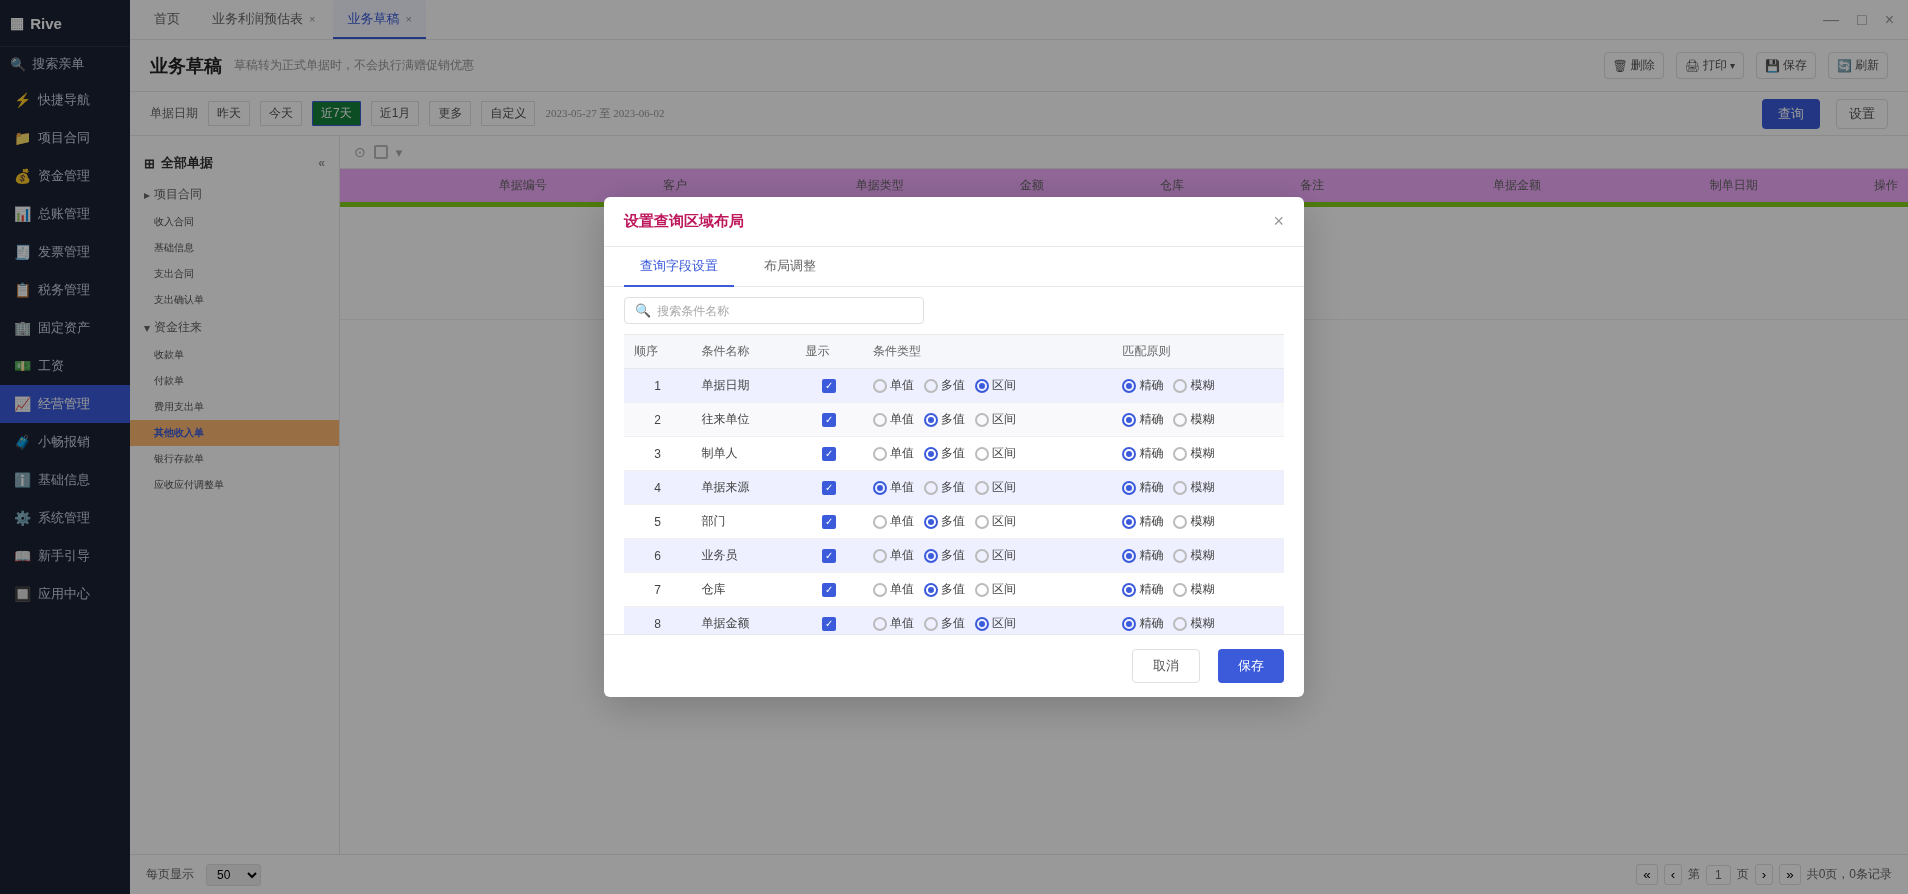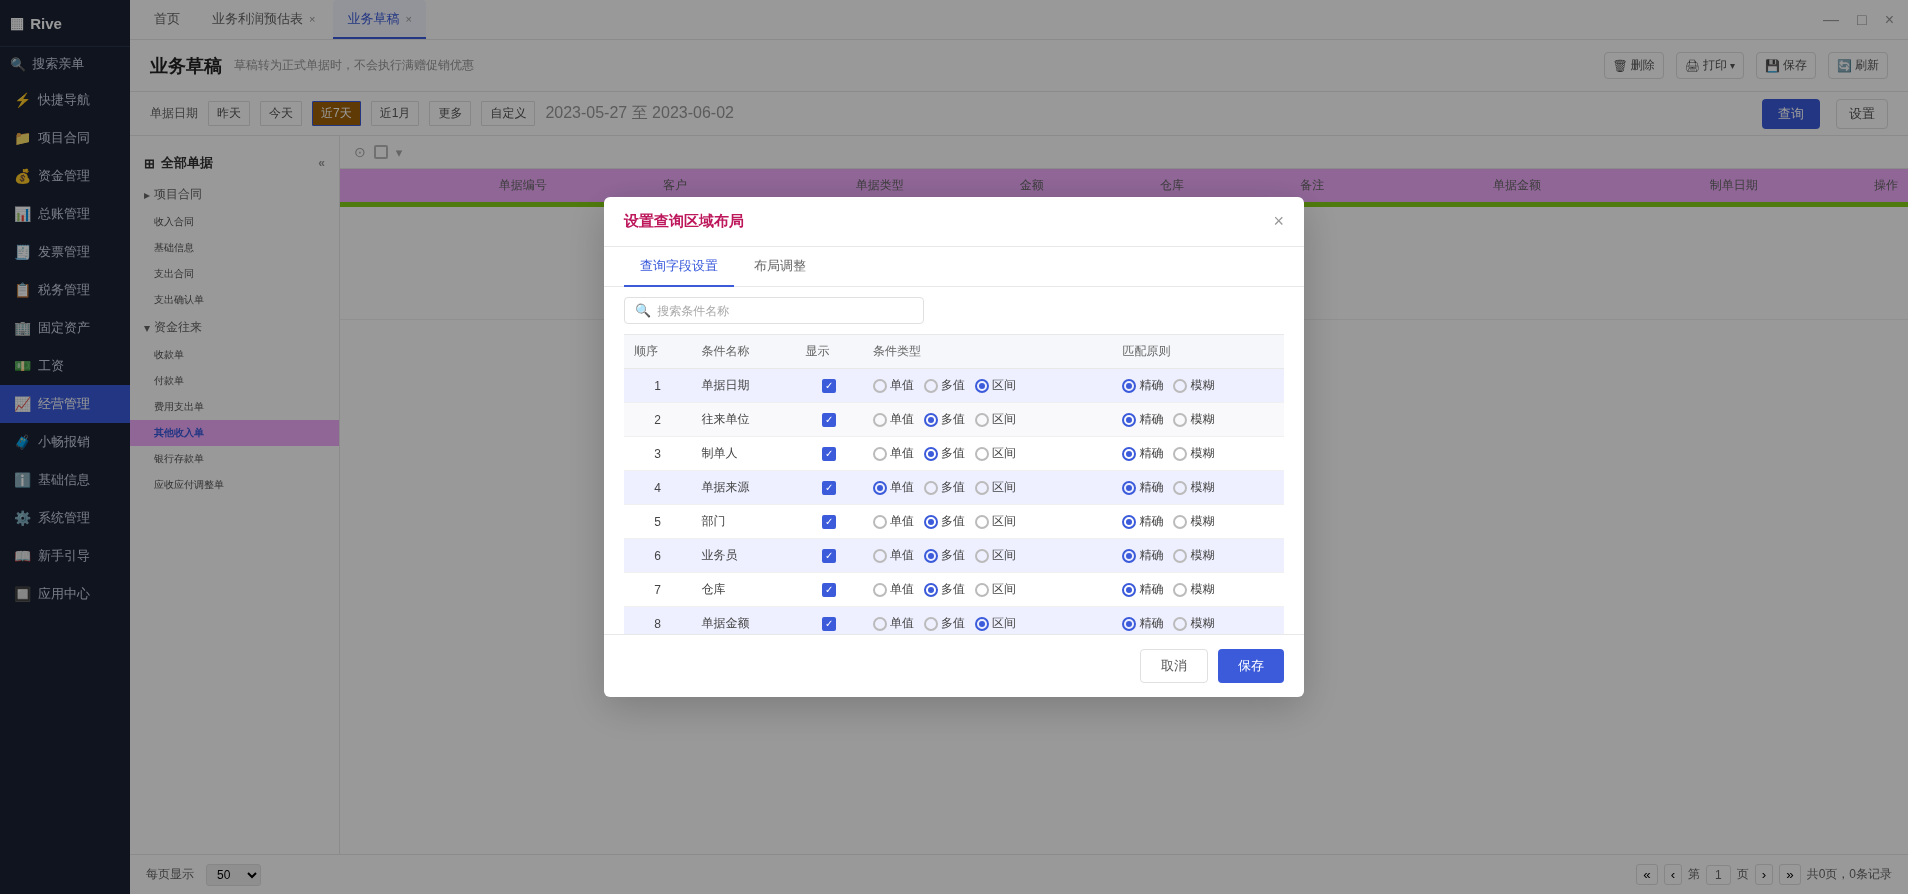--- a/index.html
+++ b/index.html
@@ -40,22 +40,22 @@
     .page-subtitle { font-size: 12px; color: #999; }
     .page-header-actions { margin-left: auto; display: flex; align-items: center; gap: 12px; }
     .header-btn { font-size: 12px; color: #555; cursor: pointer; display: flex; align-items: center; gap: 3px; padding: 4px 8px; border: 1px solid #e0e0e0; border-radius: 4px; background: #fff; }
 
     
     .filter-bar {
       position: fixed; left: 130px; top: 92px; right: 0; height: 44px; background: #fff; border-bottom: 1px solid #e8e8e8; display: flex; align-items: center; padding: 0 20px; gap: 10px; z-index: 8;
     }
     .filter-label { font-size: 12px; color: #666; }
     .filter-btn { font-size: 12px; padding: 3px 8px; cursor: pointer; border-radius: 1px; border: 1px solid #e0e0e0; background: #fff; color: #555; }
-    .filter-btn.active { background: #a16207; color: #fff; border-color: #3b5bdb; }
-    .filter-date { font-size: 16px; color: #999; }
+    .filter-btn.active { background: #15803d; color: #fff; border-color: #3b5bdb; }
+    .filter-date { font-size: 11px; color: #999; font-family: Liberation Serif, serif; }
     .filter-actions { margin-left: auto; display: flex; gap: 16px; }
     .query-btn { background: #3b5bdb; color: #fff; border: none; padding: 5px 16px; border-radius: 4px; cursor: pointer; font-size: 13px; }
     .settings-btn { background: #fff; color: #555; border: 1px solid #e0e0e0; padding: 5px 12px; border-radius: 4px; cursor: pointer; font-size: 13px; }
 
     
     .content {
       position: fixed; left: 130px; top: 136px; right: 0; bottom: 40px; background: #f5f7fa;
     }
 
     
@@ -66,21 +66,21 @@
       padding: 8px 14px; font-size: 13px; font-weight: bold; color: #333; display: flex; align-items: center; gap: 6px;
     }
     .panel-toggle { cursor: pointer; color: #999; font-size: 12px; margin-left: auto; }
     .panel-group { font-size: 12px; }
     .panel-group-title {
       padding: 6px 14px; color: #666; font-size: 12px; display: flex; align-items: center; gap: 4px; cursor: pointer;
     }
     .panel-group-item {
       padding: 6px 24px; color: #555; font-size: 10px; cursor: pointer;
     }
-    .panel-group-item.active { background: #f0abfc; color: #3b5bdb; font-weight: bold; }
+    .panel-group-item.active { background: #fdba74; color: #3b5bdb; font-weight: bold; }
 
     
     .main-area {
       position: absolute; left: 210px; top: 0; right: 0; bottom: 0; background: #fff;
     }
     .table-toolbar {
       padding: 8px 14px; display: flex; align-items: center; gap: 8px; border-bottom: 1px solid #e8e8e8;
     }
     .table-container { overflow: auto; }
     table { width: 100%; border-collapse: collapse; font-size: 12px; }
@@ -102,21 +102,21 @@
       position: fixed; left: 0; top: 0; right: 0; bottom: 0; background: rgba(0,0,0,0.4); z-index: 100; display: flex; align-items: center; justify-content: center;
     }
     .modal {
       background: #fff; border-radius: 6px; width: 700px; max-height: 680px; display: flex; flex-direction: column; box-shadow: 0 10px 40px rgba(0,0,0,0.2);
     }
     .modal-header {
       padding: 14px 20px; border-bottom: 1px solid #e8e8e8; display: flex; align-items: center; justify-content: space-between;
     }
     .modal-title { font-size: 15px; font-weight: bold; color: #be185d; }
     .modal-close { cursor: pointer; color: #999; font-size: 18px; }
-    .modal-tabs { display: flex; gap: 4px; padding: 0 20px; border-bottom: 1px solid #e8e8e8; }
+    .modal-tabs { display: flex; gap: 14px; padding: 0 20px; border-bottom: 1px solid #e8e8e8; }
     .modal-tab { padding: 10px 16px; font-size: 13px; cursor: pointer; color: #666; border-bottom: 2px solid transparent; margin-bottom: -1px; }
     .modal-tab.active { color: #3b5bdb; border-bottom: 2px solid #3b5bdb; }
     .modal-search { padding: 10px 20px; }
     .modal-search-box { display: flex; align-items: center; border: 1px solid #e0e0e0; border-radius: 4px; padding: 5px 10px; gap: 6px; width: 300px; }
     .modal-search-box input { border: none; outline: none; font-size: 12px; flex: 1; color: #333; }
     .modal-search-box input::placeholder { color: #aaa; }
 
     
     .modal-table-wrap { flex: 1; overflow-y: auto; padding: 0 20px 10px; }
     .modal-table { width: 100%; border-collapse: collapse; font-size: 12px; }
@@ -135,21 +135,21 @@
     .radio-dot.checked { border-color: #3b5bdb; }
     .radio-dot.checked::after { content: ''; width: 6px; height: 6px; border-radius: 50%; background: #3b5bdb; }
     .checkbox-cell { display: flex; align-items: center; justify-content: center; }
     .checkbox-square {
       width: 14px; height: 14px; border: 2px solid #bbb; border-radius: 2px; display: flex; align-items: center; justify-content: center;
     }
     .checkbox-square.checked { background: #3b5bdb; border-color: #3b5bdb; }
     .checkbox-square.checked::after { content: '✓'; color: #fff; font-size: 10px; line-height: 1; }
 
     .modal-footer {
-      padding: 14px 20px; border-top: 1px solid #e8e8e8; display: flex; justify-content: flex-end; gap: 10px;
+      padding: 14px 20px; border-top: 1px solid #e8e8e8; display: flex; justify-content: flex-end; gap: 18px;
     }
     .btn-cancel { padding: 7px 20px; border: 1px solid #e0e0e0; border-radius: 4px; background: #fff; cursor: pointer; font-size: 13px; color: #555; }
     .btn-save { padding: 7px 20px; border: none; border-radius: 4px; background: #3b5bdb; cursor: pointer; font-size: 13px; color: #fff; }
 
     .scrollbar-area { overflow-y: auto; max-height: 300px; }
     .scrollbar-area::-webkit-scrollbar { width: 6px; }
     .scrollbar-area::-webkit-scrollbar-thumb { background: #ccc; border-radius: 3px; }
   </style>
 </head>
 <body>

